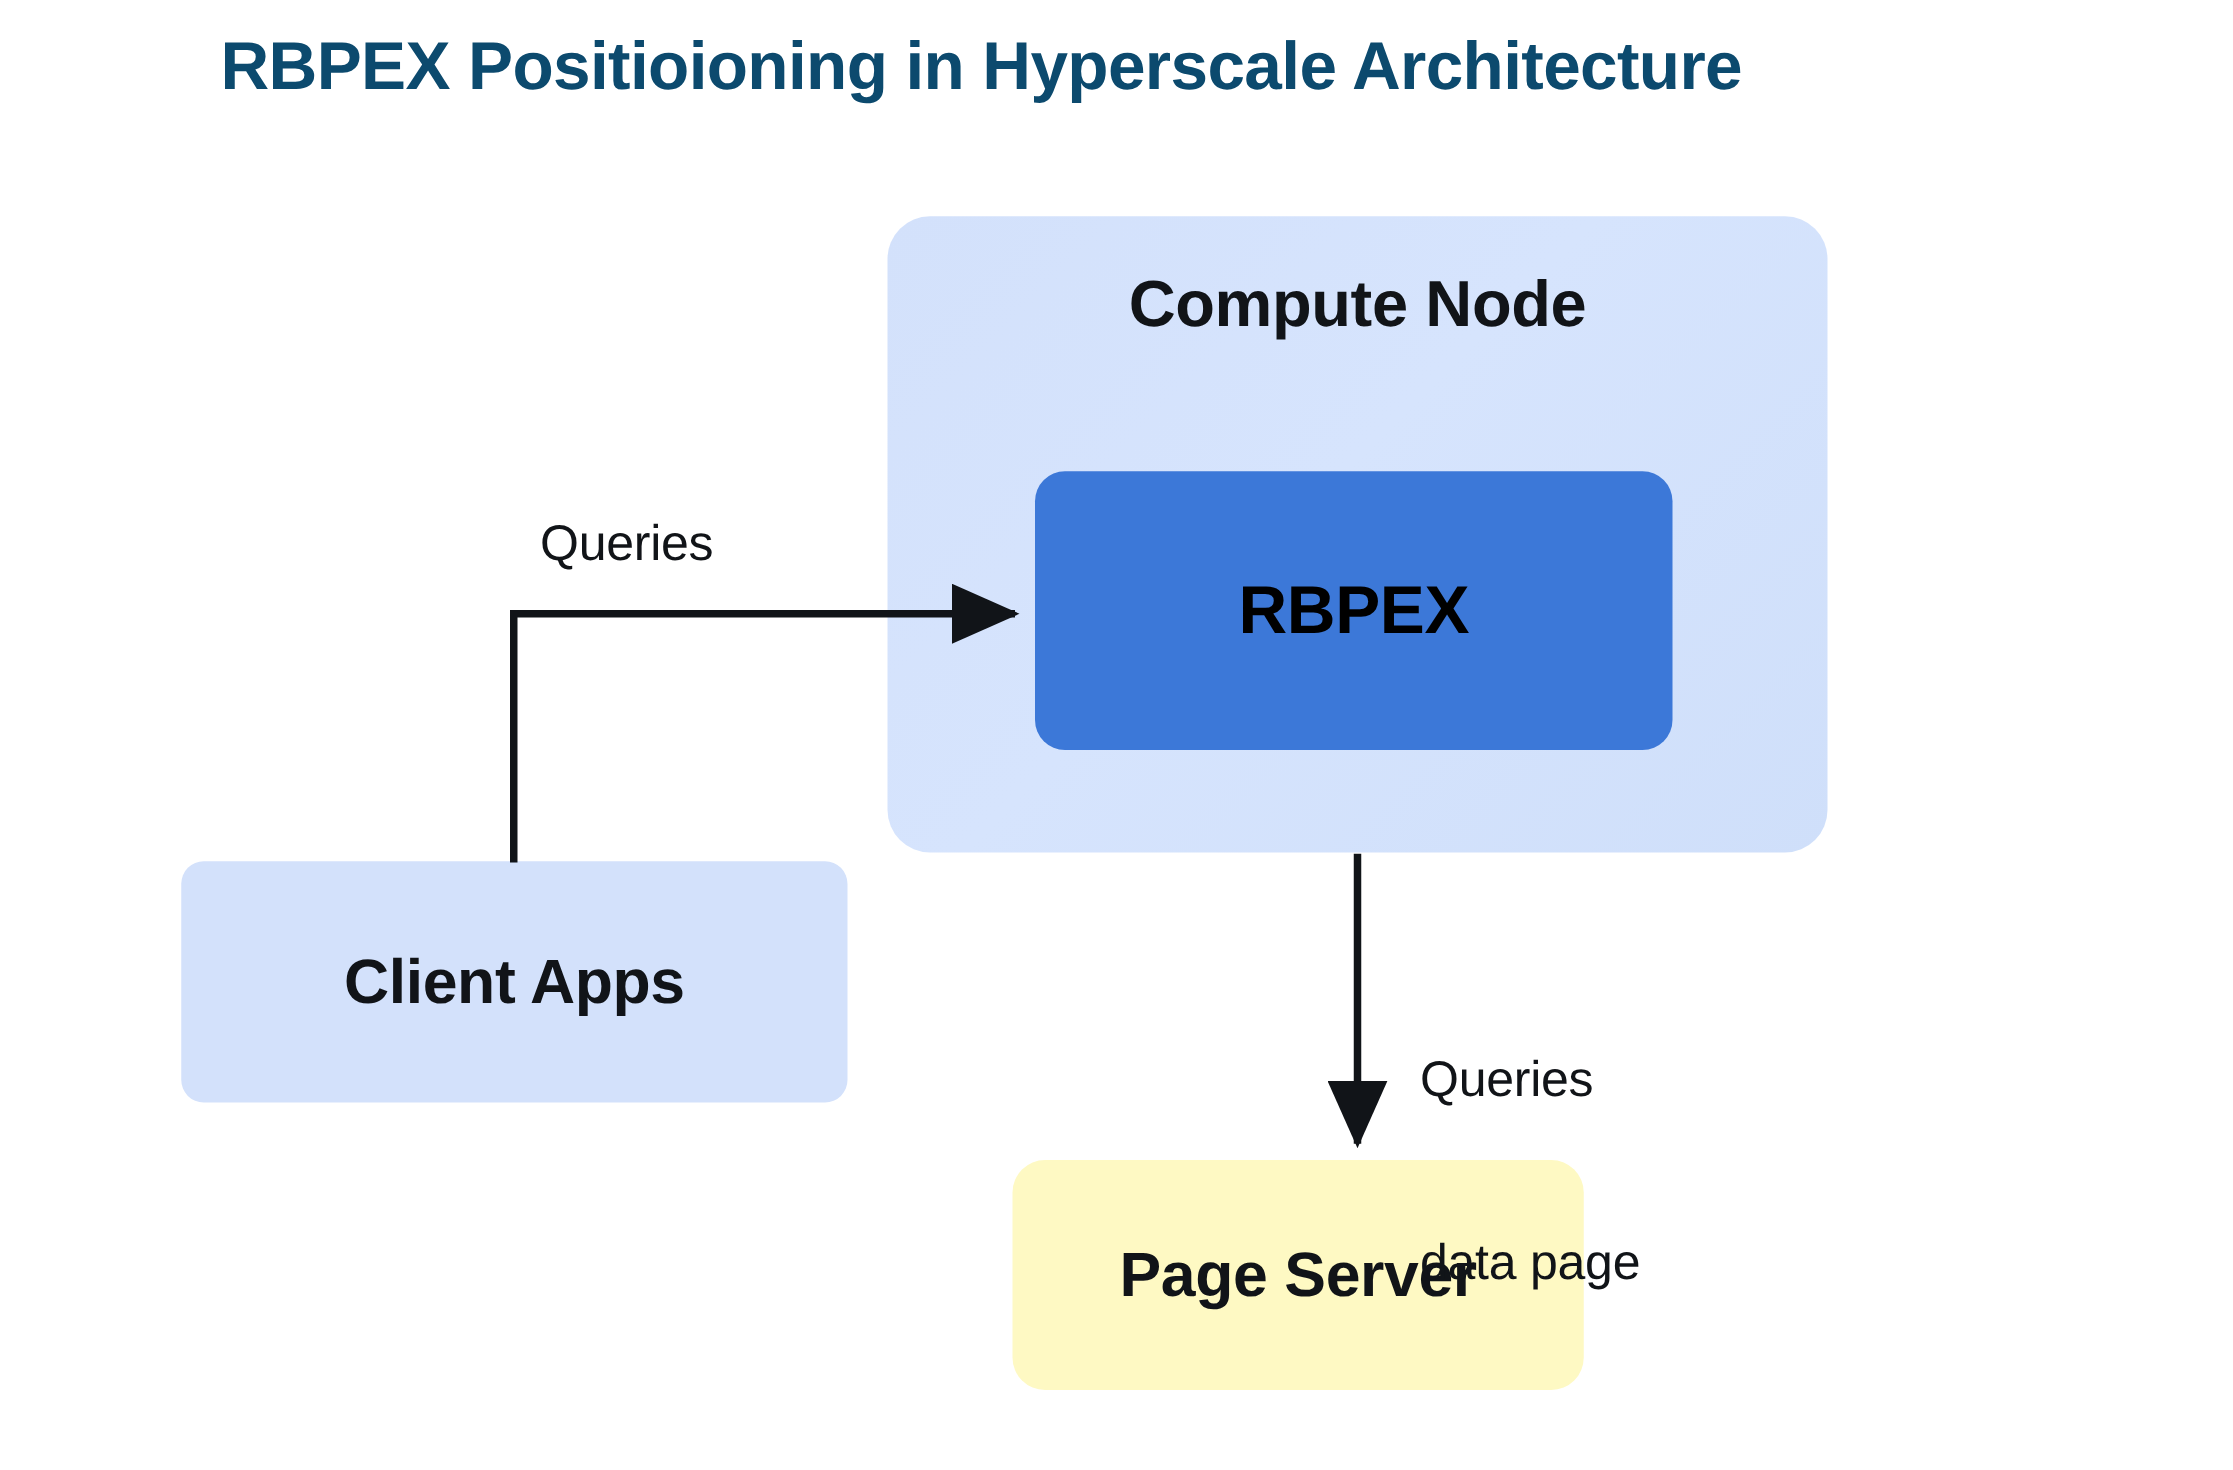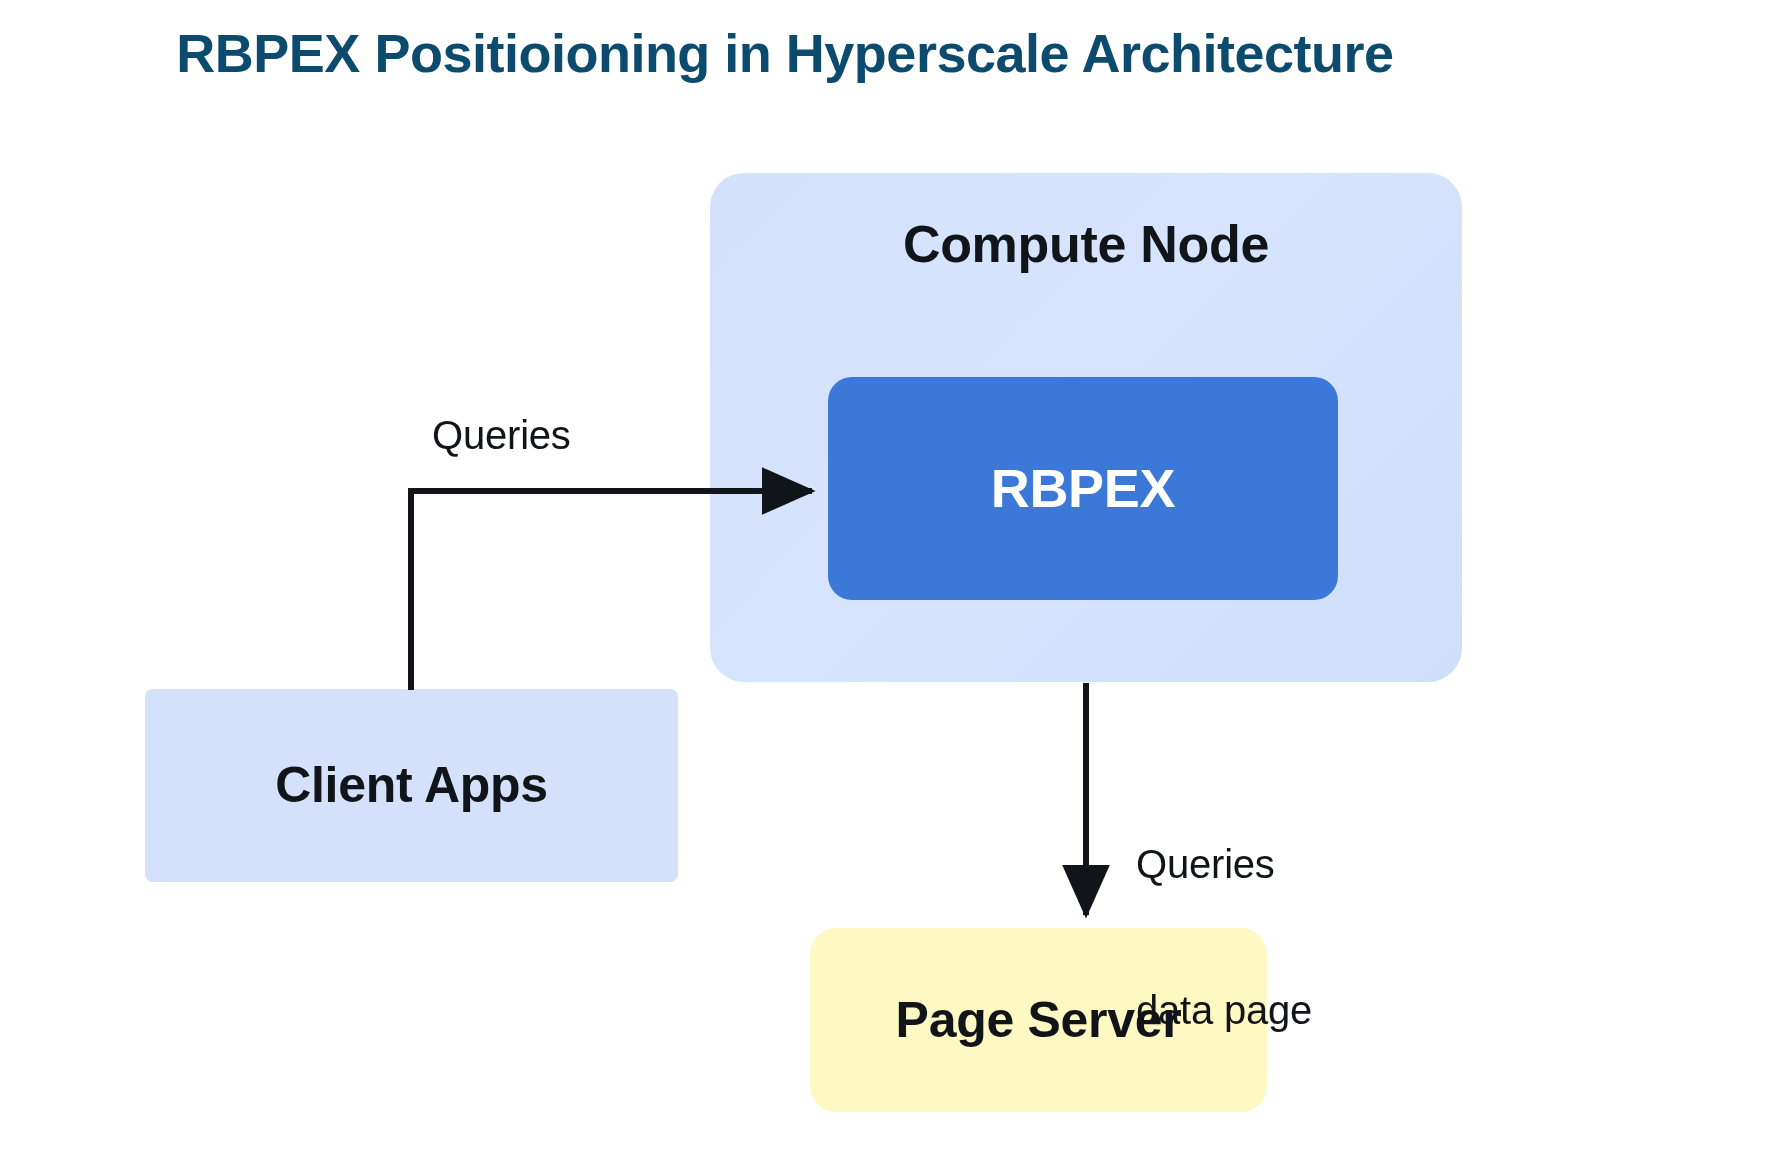--- a/index.html
+++ b/index.html
@@ -73,31 +73,31 @@
     left: 828px;
     top: 377px;
     width: 510px;
     height: 223px;
     background: #3c78d8;
     border-radius: 24px;
     color: #ffffff;
   }
   #rbpex-node .node-label {
     font-size: 54px;
-    color: #ffffff;
+    color: #000000;
   }
 
   
   #client-apps-node {
     left: 145px;
     top: 689px;
     width: 533px;
     height: 193px;
     background: #d3e1fb;
-    border-radius: 8px;
+    border-radius: 18px;
   }
 
   
   #page-server-node {
     left: 810px;
     top: 928px;
     width: 457px;
     height: 184px;
     background: #fef9c3;
     border-radius: 26px;

